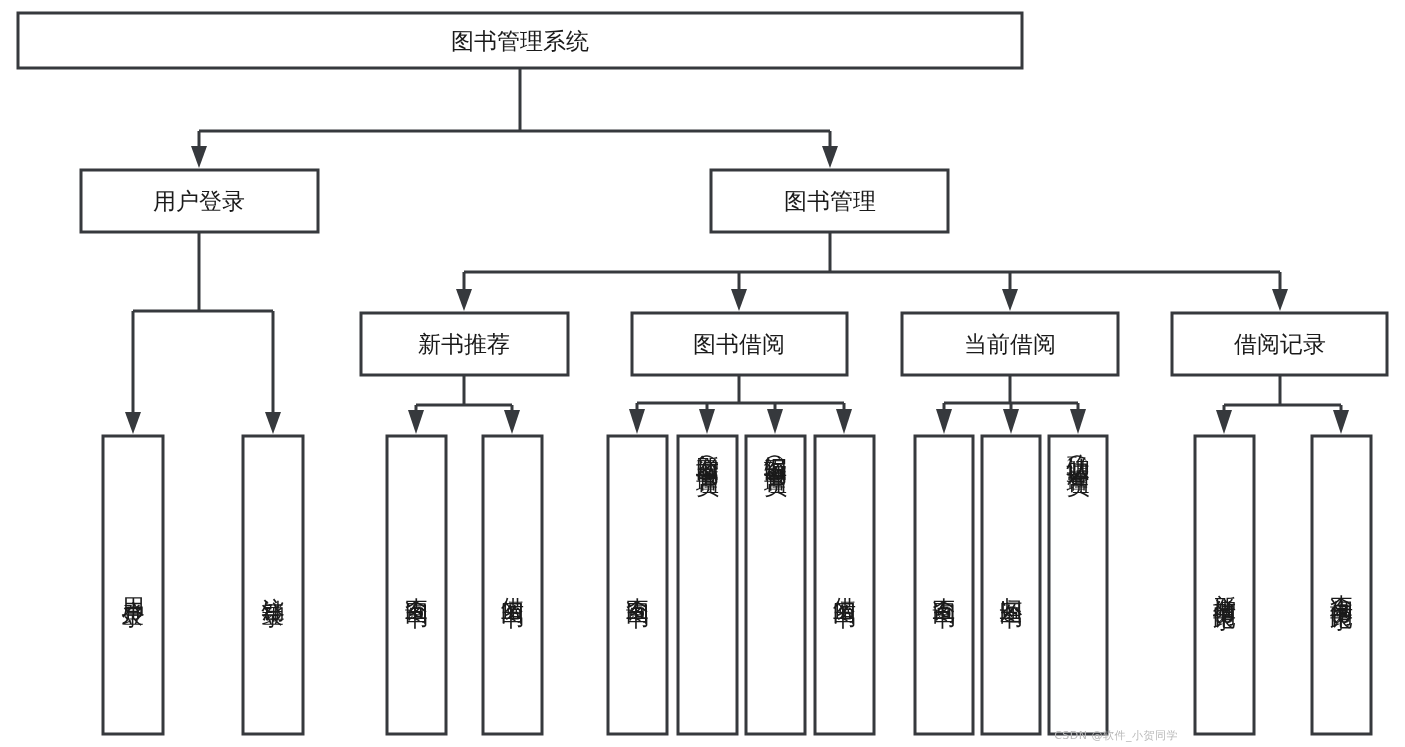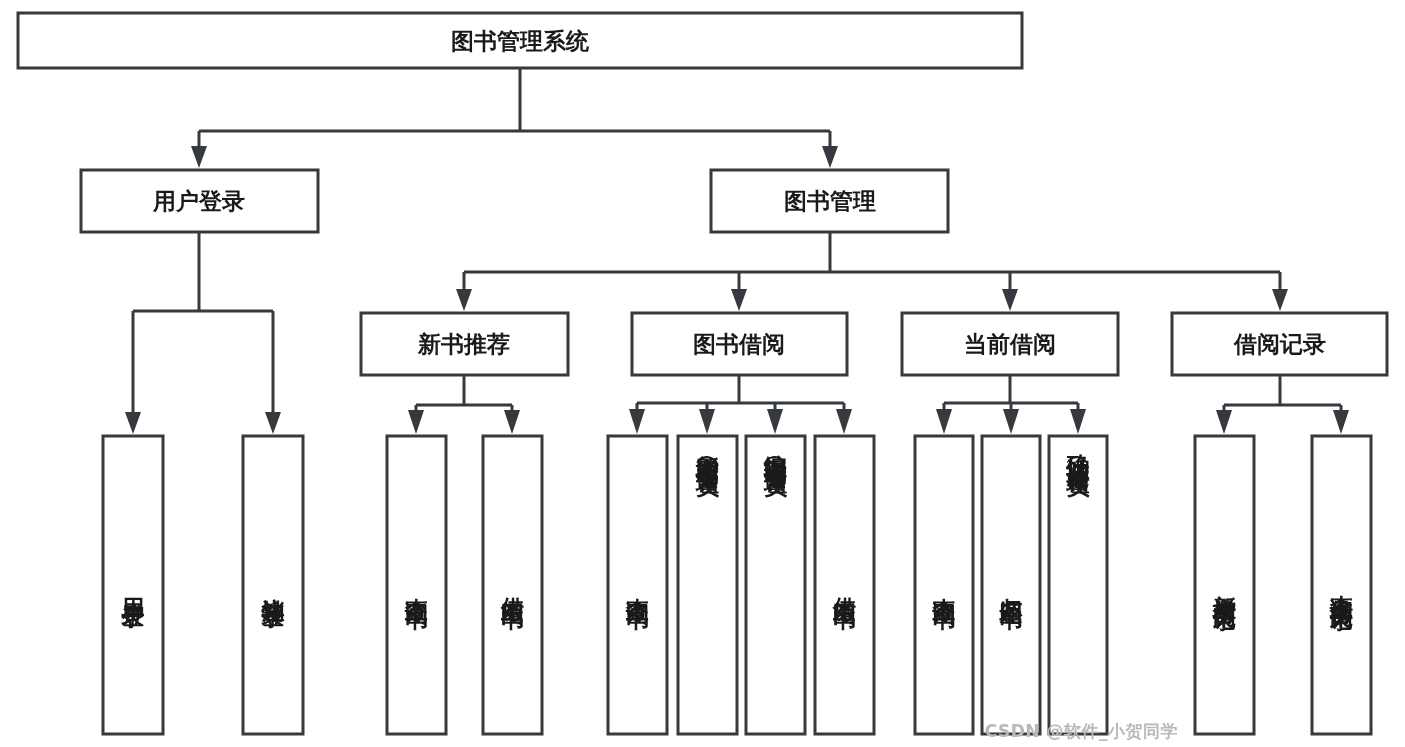--- a/index.html
+++ b/index.html
@@ -11,21 +11,20 @@
     width: 1405px;
     height: 747px;
     overflow: hidden;
     font-family: "DejaVu Sans", "Liberation Sans", sans-serif;
   }
   #diagram-root {
     position: relative;
     width: 1186px;
     height: 747px;
     background: #ffffff;
-    font-weight: bold;
   }
   svg#flowchart {
     position: absolute;
     left: 0;
     top: 0;
     width: 1405px;
     height: 747px;
     display: block;
   }
   .node-rect {
@@ -67,21 +66,21 @@
     letter-spacing: 3px;
     color: #1a1a1a;
     white-space: nowrap;
     text-align: center;
   }
   #watermark {
     position: absolute;
     right: 8px;
     bottom: 4px;
     font-family: "DejaVu Sans", "Liberation Sans", sans-serif;
-    font-size: 17px;
+    font-size: 11px;
     color: #b9b9b9;
     letter-spacing: 0.5px;
     white-space: nowrap;
     user-select: none;
   }
 </style>
 </head>
 <body>
 
 <div id="diagram-root">

